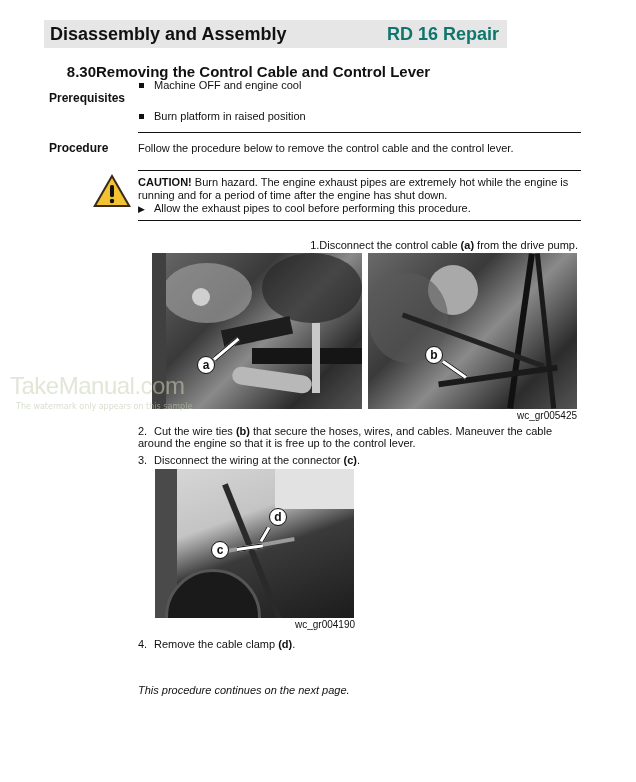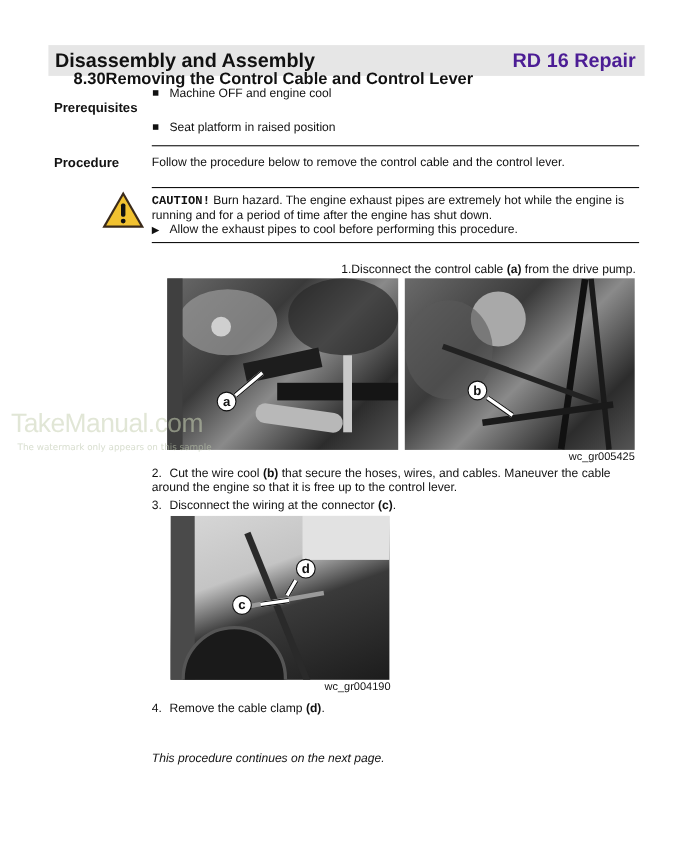--- a/index.html
+++ b/index.html
@@ -1,28 +1,28 @@
 <!DOCTYPE html>
 <html><head>
 <meta charset="utf-8">
 <style>
   html, body { margin: 0; padding: 0; background: #ffffff; }
   body {
     width: 636px; height: 782px; position: relative; overflow: hidden;
     font-family: "Liberation Sans", sans-serif; color: #111;
   }
   .header-band {
-    position: absolute; left: 44px; top: 41px; width: 542px; height: 28px;
+    position: absolute; left: 44px; top: 20px; width: 463px; height: 28px;
     background: #e6e6e6;
   }
   .header-left {
     position: absolute; left: 6px; top: 4px; font-size: 18px; font-weight: bold; color: #111;
   }
   .header-right {
-    position: absolute; right: 8px; top: 4px; font-size: 18px; font-weight: bold; color: #4c1d95;
+    position: absolute; right: 8px; top: 4px; font-size: 18px; font-weight: bold; color: #0f766e;
   }
   .section-title {
     position: absolute; left: 49px; top: 63px; font-size: 15px; font-weight: bold; color: #111; text-align: right;
   }
   .section-title .num { display: inline-block; width: 47px; }
   .label-col {
     position: absolute; left: 49px; font-size: 12px; font-weight: bold; color: #111;
   }
   .bullet-row {
     position: absolute; left: 139px; font-size: 11px; color: #111;
@@ -36,21 +36,21 @@
   }
   .body-text {
     position: absolute; left: 138px; font-size: 11px; color: #111; line-height: 13px;
   }
   .caution-icon {
     position: absolute; left: 92px; top: 173px; width: 40px; height: 36px;
   }
   .caution-text {
     position: absolute; left: 138px; top: 176px; width: 445px; font-size: 11px; line-height: 13px; color: #111;
   }
-  .caution-text b { font-weight: bold; font-family: Liberation Mono, monospace; }
+  .caution-text b { font-weight: bold; }
   .caution-action { display: block; }
   .caution-action .arr { display: inline-block; width: 16px; font-size: 9px; }
   .step {
     position: absolute; left: 138px; font-size: 11px; line-height: 12px; color: #111; width: 440px;
   }
   .step .n { display: inline-block; width: 16px; }
   .photo {
     position: absolute; overflow: hidden;
     background: linear-gradient(135deg, #6a6a6a 0%, #3a3a3a 35%, #8a8a8a 55%, #2c2c2c 80%, #555 100%);
   }
@@ -90,21 +90,21 @@
 
 <div class="section-title">
   <span class="num">8.30</span><span>Removing the Control Cable and Control Lever</span>
 </div>
 
 <div class="label-col" style="top:91px;text-align:center;">Prerequisites</div>
 <div class="bullet-row" style="top:79px;">
   <span class="sq"></span><span>Machine OFF and engine cool</span>
 </div>
 <div class="bullet-row" style="top:110px;">
-  <span class="sq"></span><span>Seat platform in raised position</span>
+  <span class="sq"></span><span>Burn platform in raised position</span>
 </div>
 <div class="rule" style="top:132px;"></div>
 
 <div class="label-col" style="top:141px;">Procedure</div>
 <div class="body-text" style="top:142px;">Follow the procedure below to remove the control cable and the control lever.</div>
 
 <div class="rule" style="top:170px;"></div>
 <svg class="caution-icon" viewBox="0 0 40 36">
   <polygon points="20,1 39,34 1,34" fill="#3a2a1a"></polygon>
   <polygon points="20,5 35.5,32 4.5,32" fill="#f2c230"></polygon>
@@ -143,21 +143,21 @@
   <div class="band" style="left:70px; top:120px; width:120px; height:6px; background:#1a1a1a; transform:rotate(-8deg);"></div>
   <div class="leader" style="left:75px; top:106px; width:28px; transform:rotate(35deg);"></div>
   <div class="callout" style="left:57px; top:93px;">b</div>
 </div>
 <div class="fig-id" style="left:517px; top:410px;">wc_gr005425</div>
 
 <div class="watermark">TakeManual.com</div>
 <div class="watermark-sub">The watermark only appears on this sample</div>
 
 <div class="step" style="top:425px;">
-  <span class="n">2.</span><span>Cut the wire cool </span><b>(b)</b><span> that secure the hoses, wires, and cables. Maneuver the cable around the engine so that it is free up to the control lever.</span>
+  <span class="n">2.</span><span>Cut the wire ties </span><b>(b)</b><span> that secure the hoses, wires, and cables. Maneuver the cable around the engine so that it is free up to the control lever.</span>
 </div>
 
 <div class="step" style="top:454px;">
   <span class="n">3.</span><span>Disconnect the wiring at the connector </span><b>(c)</b><span>.</span>
 </div>
 
 <div class="photo" style="left:155px; top:469px; width:199px; height:149px; background:linear-gradient(160deg,#d8d8d8 0%,#c4c4c4 35%,#3a3a3a 55%,#1c1c1c 100%);">
   <div class="band" style="left:0; top:0; width:22px; height:149px; background:#4a4a4a;"></div>
   <div class="band" style="left:120px; top:0; width:79px; height:40px; background:#e2e2e2;"></div>
   <div class="band" style="left:95px; top:10px; width:6px; height:150px; background:#2a2a2a; transform:rotate(-22deg);"></div>

